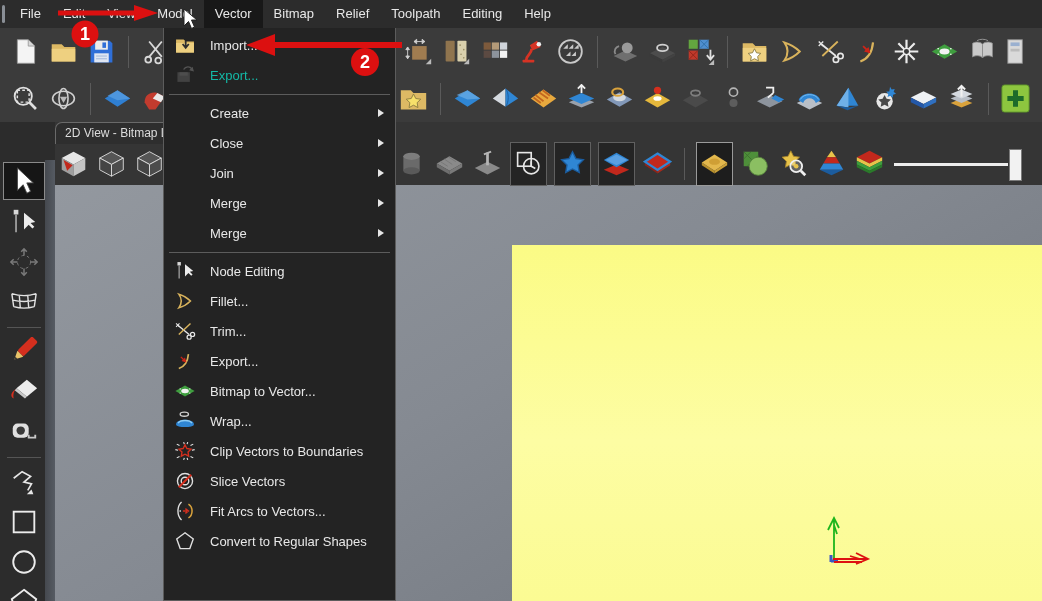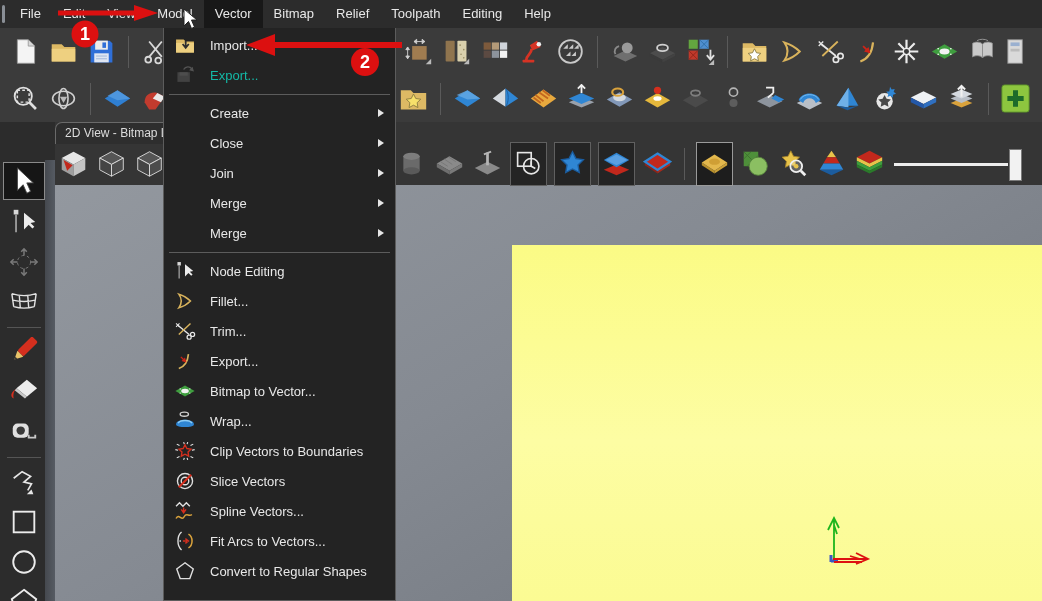--- a/index.html
+++ b/index.html
@@ -882,30 +882,20 @@
         </li>
         <li class="m-item">
           <span class="m-ic">
             <svg viewBox="0 0 32 32">
               <circle cx="16" cy="16" r="11" fill="none" stroke="#e0e0e0" stroke-width="2"></circle>
               <circle cx="16" cy="16" r="5.5" fill="none" stroke="#e0e0e0" stroke-width="2"></circle>
               <path d="M7 25L25 7" stroke="#d42f1e" stroke-width="3"></path>
             </svg>
           </span>
           <span class="m-label">Slice Vectors</span>
-        </li>
-        <li class="m-item">
-          <span class="m-ic">
-            <svg viewBox="0 0 32 32" fill="none">
-              <path d="M3 9l5-5 5 5 5-5 5 5" stroke="#e0e0e0" stroke-width="2"></path>
-              <path d="M14 11v6M10.5 13.5l3.5 5 3.5-5" stroke="#d42f1e" stroke-width="2"></path>
-              <path d="M3 27c4-9 8 5 12-3 3-6 7 1 11-3" stroke="#d9a23c" stroke-width="2.2"></path>
-            </svg>
-          </span>
-          <span class="m-label">Spline Vectors...</span>
         </li>
         <li class="m-item">
           <span class="m-ic">
             <svg viewBox="0 0 32 32" fill="none">
               <path d="M11 3C4 9 4 23 11 29M8 16h2" stroke="#e0e0e0" stroke-width="2"></path>
               <path d="M21 6c7 4 7 16 0 20" stroke="#d9a23c" stroke-width="2.2"></path>
               <path d="M13 16h6M16.5 12.5L21 16l-4.5 3.5" stroke="#d42f1e" stroke-width="2"></path>
             </svg>
           </span>
           <span class="m-label">Fit Arcs to Vectors...</span>

